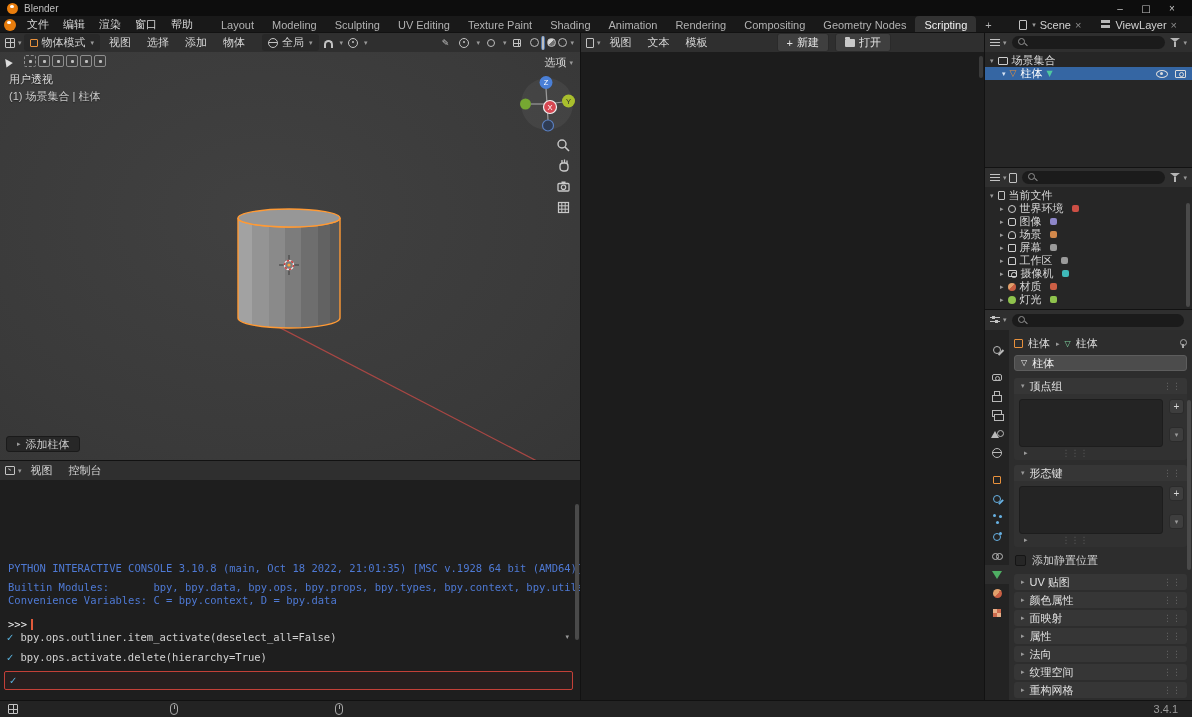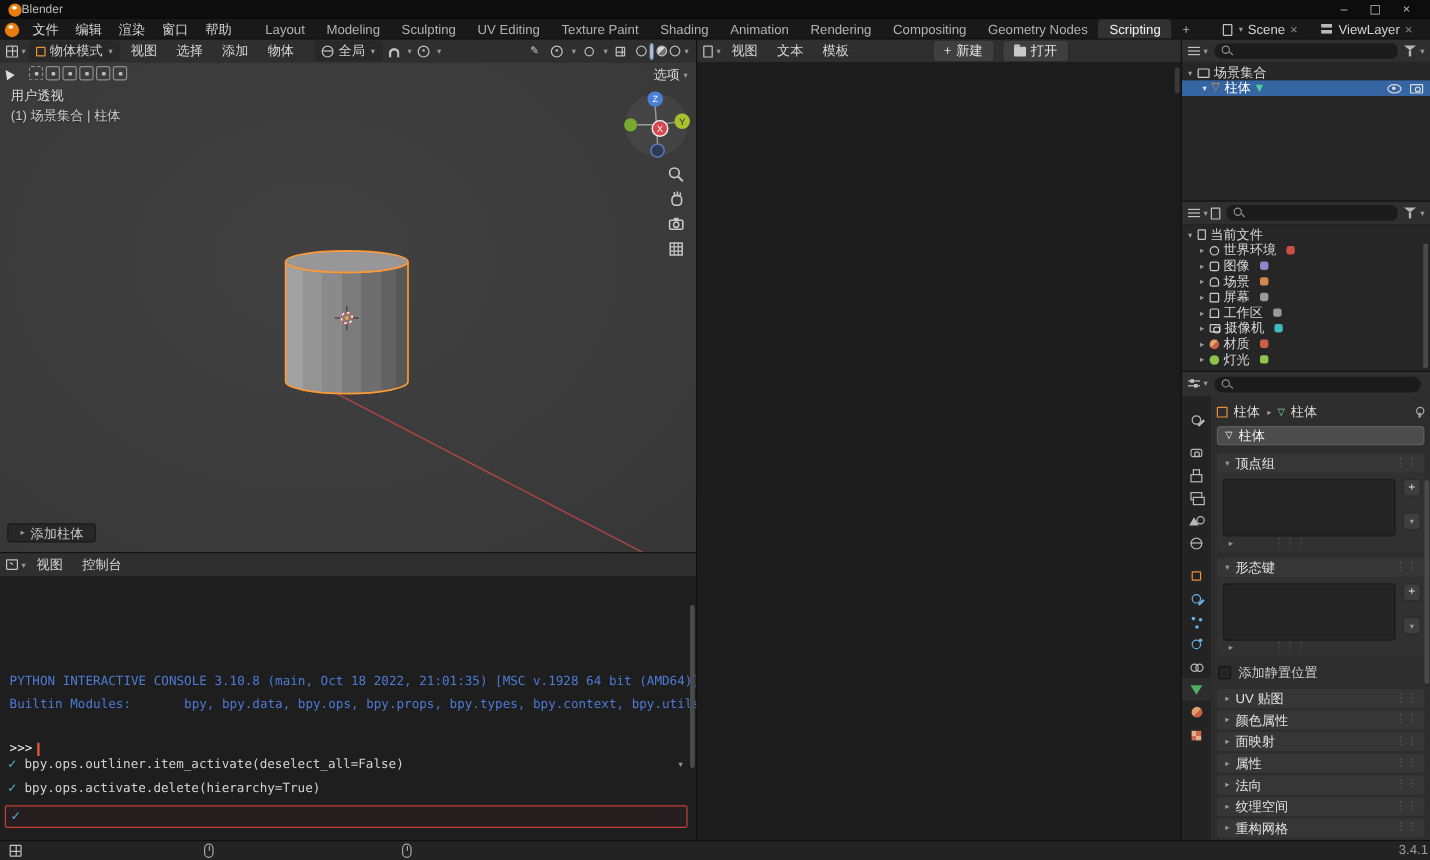--- a/index.html
+++ b/index.html
@@ -50,21 +50,21 @@
 .bi{width:8px;height:8px;border-radius:2px;flex:none}
 .badge{width:7px;height:7px;border-radius:2px;margin-left:4px;flex:none}
 .orow{height:13px;display:flex;align-items:center;gap:4px;padding:0 4px;color:#d6d6d6}
 .orow.sel{background:#3566a3;color:#fff}
 .mouse{width:8px;height:12px;border:1px solid #a8a8a8;border-radius:4px;position:relative}
 .mouse::after{content:"";position:absolute;left:3px;top:1px;width:1.2px;height:4px;background:#a8a8a8}
 .btn{display:flex;align-items:center;gap:4px;background:#3f3f3f;border:1px solid #2a2a2a;border-radius:3px;padding:1px 9px;color:#e4e4e4}
 .folder{width:10px;height:8px;background:#c9c9c9;border-radius:1px;position:relative}
 .folder::before{content:"";position:absolute;left:0;top:-2px;width:5px;height:2px;background:#c9c9c9;border-radius:1px 1px 0 0}
 
-#titlebar{position:absolute;left:0;top:0;width:1192px;height:16px;background:#0d0d0d;display:flex;align-items:center;padding:0 7px;color:#bdbdbd;font-size:10px}
+#titlebar{position:absolute;left:0;top:0;width:1192px;height:16px;background:#0d0d0d;display:flex;align-items:center;gap:6px;padding:0 7px;color:#bdbdbd;font-size:10px}
 .blogo{width:11px;height:11px;border-radius:50%;background:#e87d0d;position:relative}
 .blogo::after{content:"";position:absolute;left:2.5px;top:2.5px;width:4px;height:3.4px;border-radius:50%;background:#fff}
 .wbtn{width:26px;text-align:center;color:#c3c3c3;font-size:10px}
 #topbar{position:absolute;left:0;top:16px;width:1192px;height:17px;background:#191919;display:flex;align-items:center;padding:0 4px}
 .tabs{display:flex;margin-left:12px;height:100%}
 .tab{padding:0 9px;display:flex;align-items:center;color:#b2b2b2;border-radius:4px 4px 0 0}
 .tab.active{background:#323232;color:#f2f2f2}
 .tbw{display:flex;align-items:center;gap:4px;padding:0 5px;color:#d2d2d2}
 .layersic{width:10px;height:9px;position:relative}
 .layersic::before{content:"";position:absolute;left:0;top:0;width:9px;height:3px;background:#b9b9b9;box-shadow:0 5px 0 #b9b9b9}
@@ -362,20 +362,21 @@
   <div class="hdr">
     <span class="consic"></span>
       <span class="chev">▾</span>
     <span class="menu">视图</span>
     <span class="menu">控制台</span>
   </div>
   <div id="console-body">
     <div id="console-banner">
       <div class="cline first">PYTHON INTERACTIVE CONSOLE 3.10.8 (main, Oct 18 2022, 21:01:35) [MSC v.1928 64 bit (AMD64)]</div>
       <div class="cline">Builtin Modules:       bpy, bpy.data, bpy.ops, bpy.props, bpy.types, bpy.context, bpy.utils, bgl, gpu, blf, mathutils</div>
+      <div class="cline">Convenience Variables: C = bpy.context, D = bpy.data</div>
     </div>
     <div id="console-prompt">
       <span>&gt;&gt;&gt;</span>
       <span class="cursor"></span>
     </div>
     <div id="info-rows">
       <div class="irow">
         <span class="ck g">✓</span>
         <span class="txt">bpy.ops.outliner.item_activate(deselect_all=False)</span>
         <span class="chev">▾</span>
@@ -660,14 +661,14 @@
     </div>
 
     <div class="vthumb" style="right:1px;top:70px;height:170px"></div>
   </div>
 </div>
 
 <div id="statusbar">
   <span style="margin-left:8px" class="grid4"></span>
   <span class="mouse" style="margin-left:152px"></span>
   <span class="mouse" style="margin-left:157px"></span>
-  <span style="margin-left:auto;margin-right:2px">3.4.1</span>
+  <span style="margin-left:auto;margin-right:14px">3.4.1</span>
 </div>
 
 </body></html>

